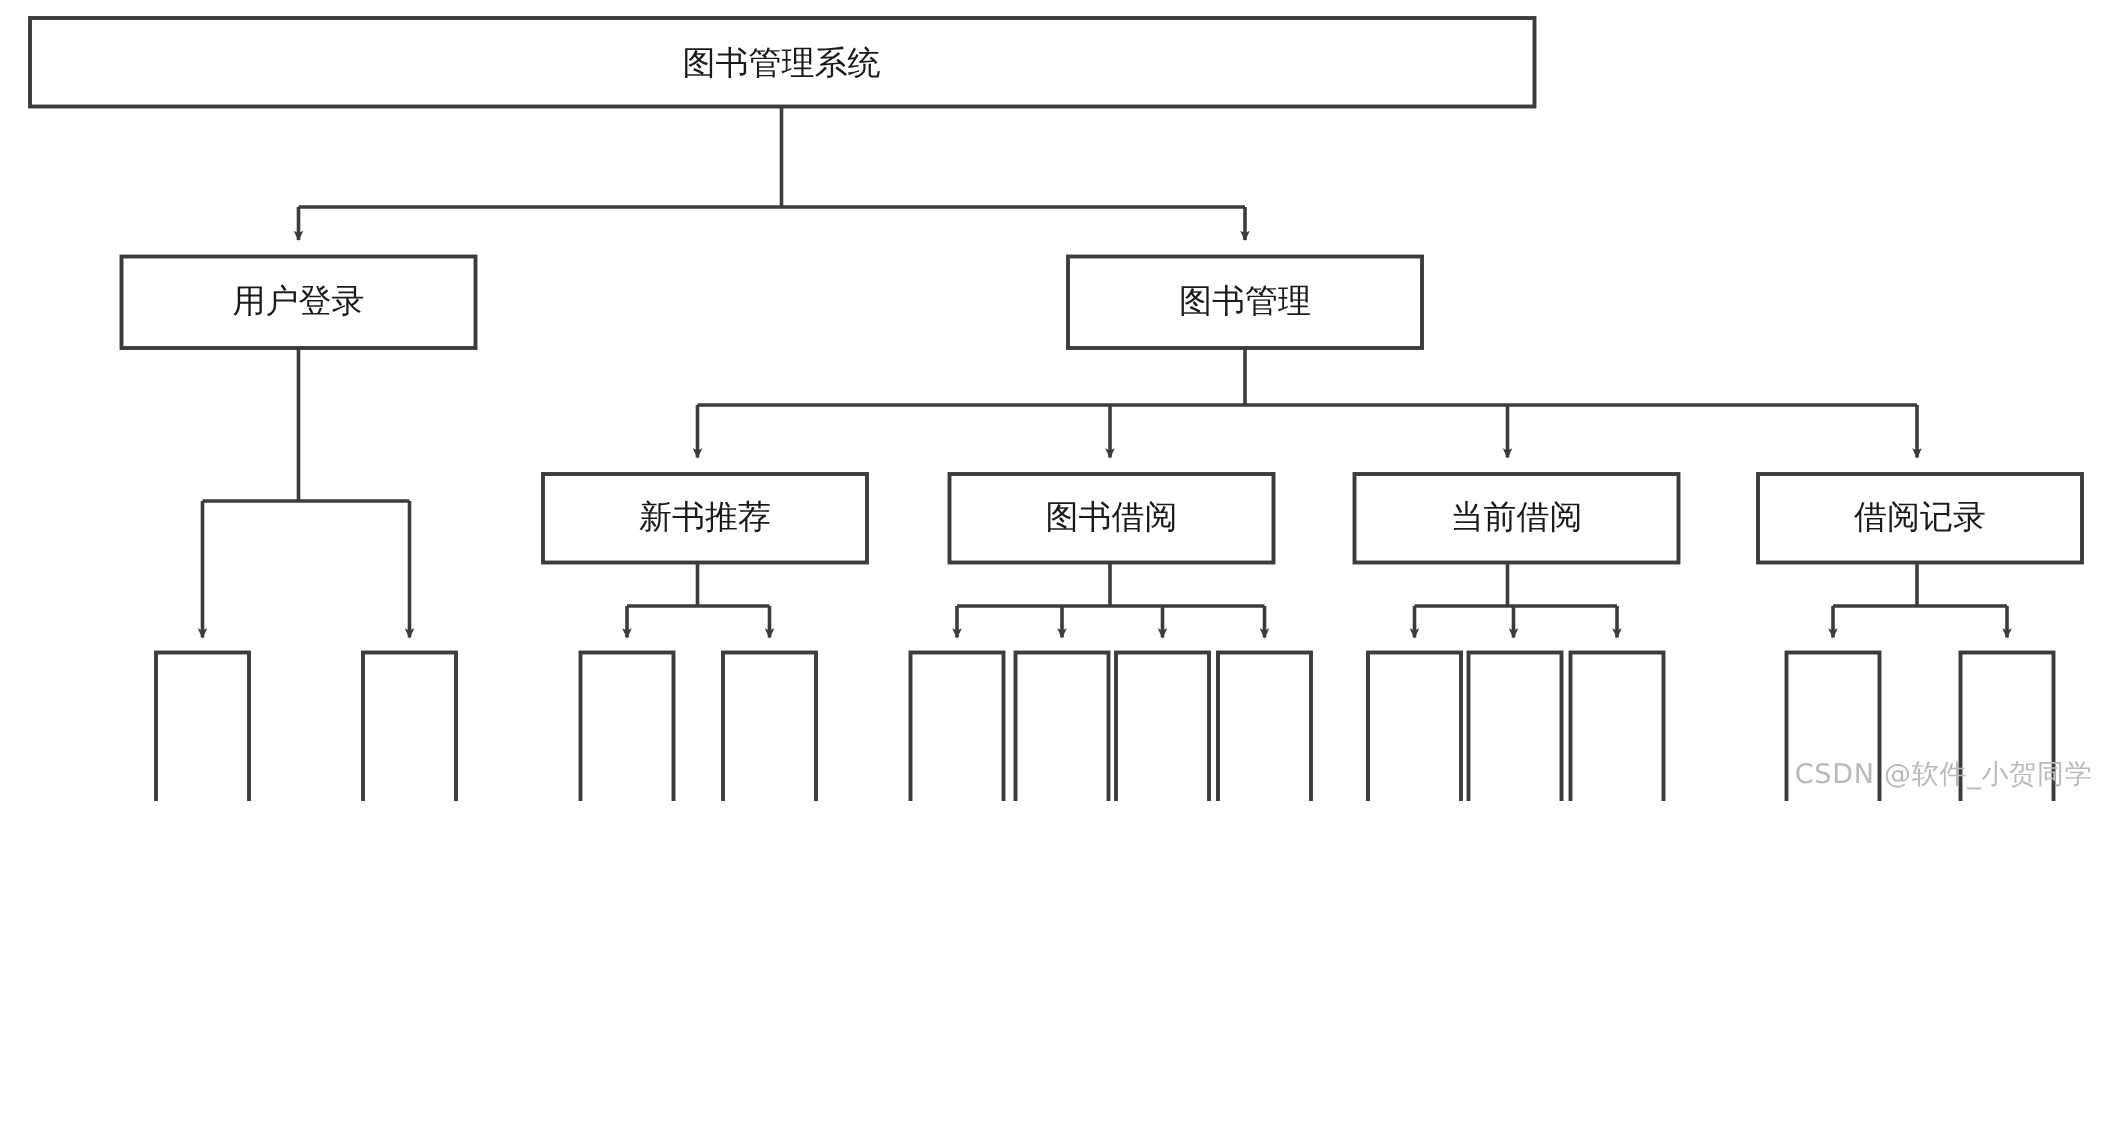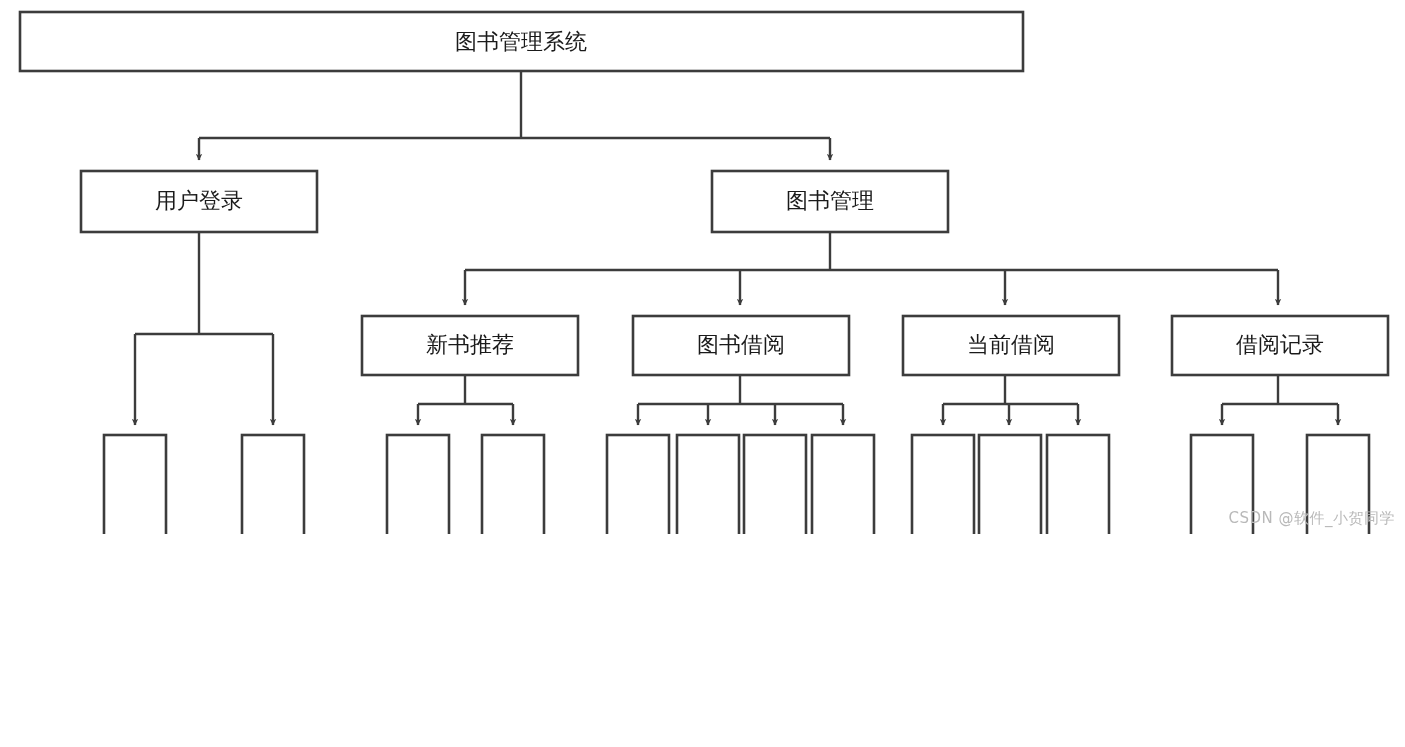--- a/index.html
+++ b/index.html
@@ -61,21 +61,21 @@
     display: flex;
     align-items: flex-start;
     justify-content: center;
     pointer-events: none;
   }
   .watermark {
     position: absolute;
     right: 10px;
     bottom: 6px;
     font-family: "DejaVu Sans", "Liberation Sans", sans-serif;
-    font-size: 15px;
+    font-size: 18px;
     color: #b9b9b9;
     white-space: nowrap;
     letter-spacing: 0.5px;
   }
 </style>
 </head>
 <body>
 
 <div id="diagram-root">
 

